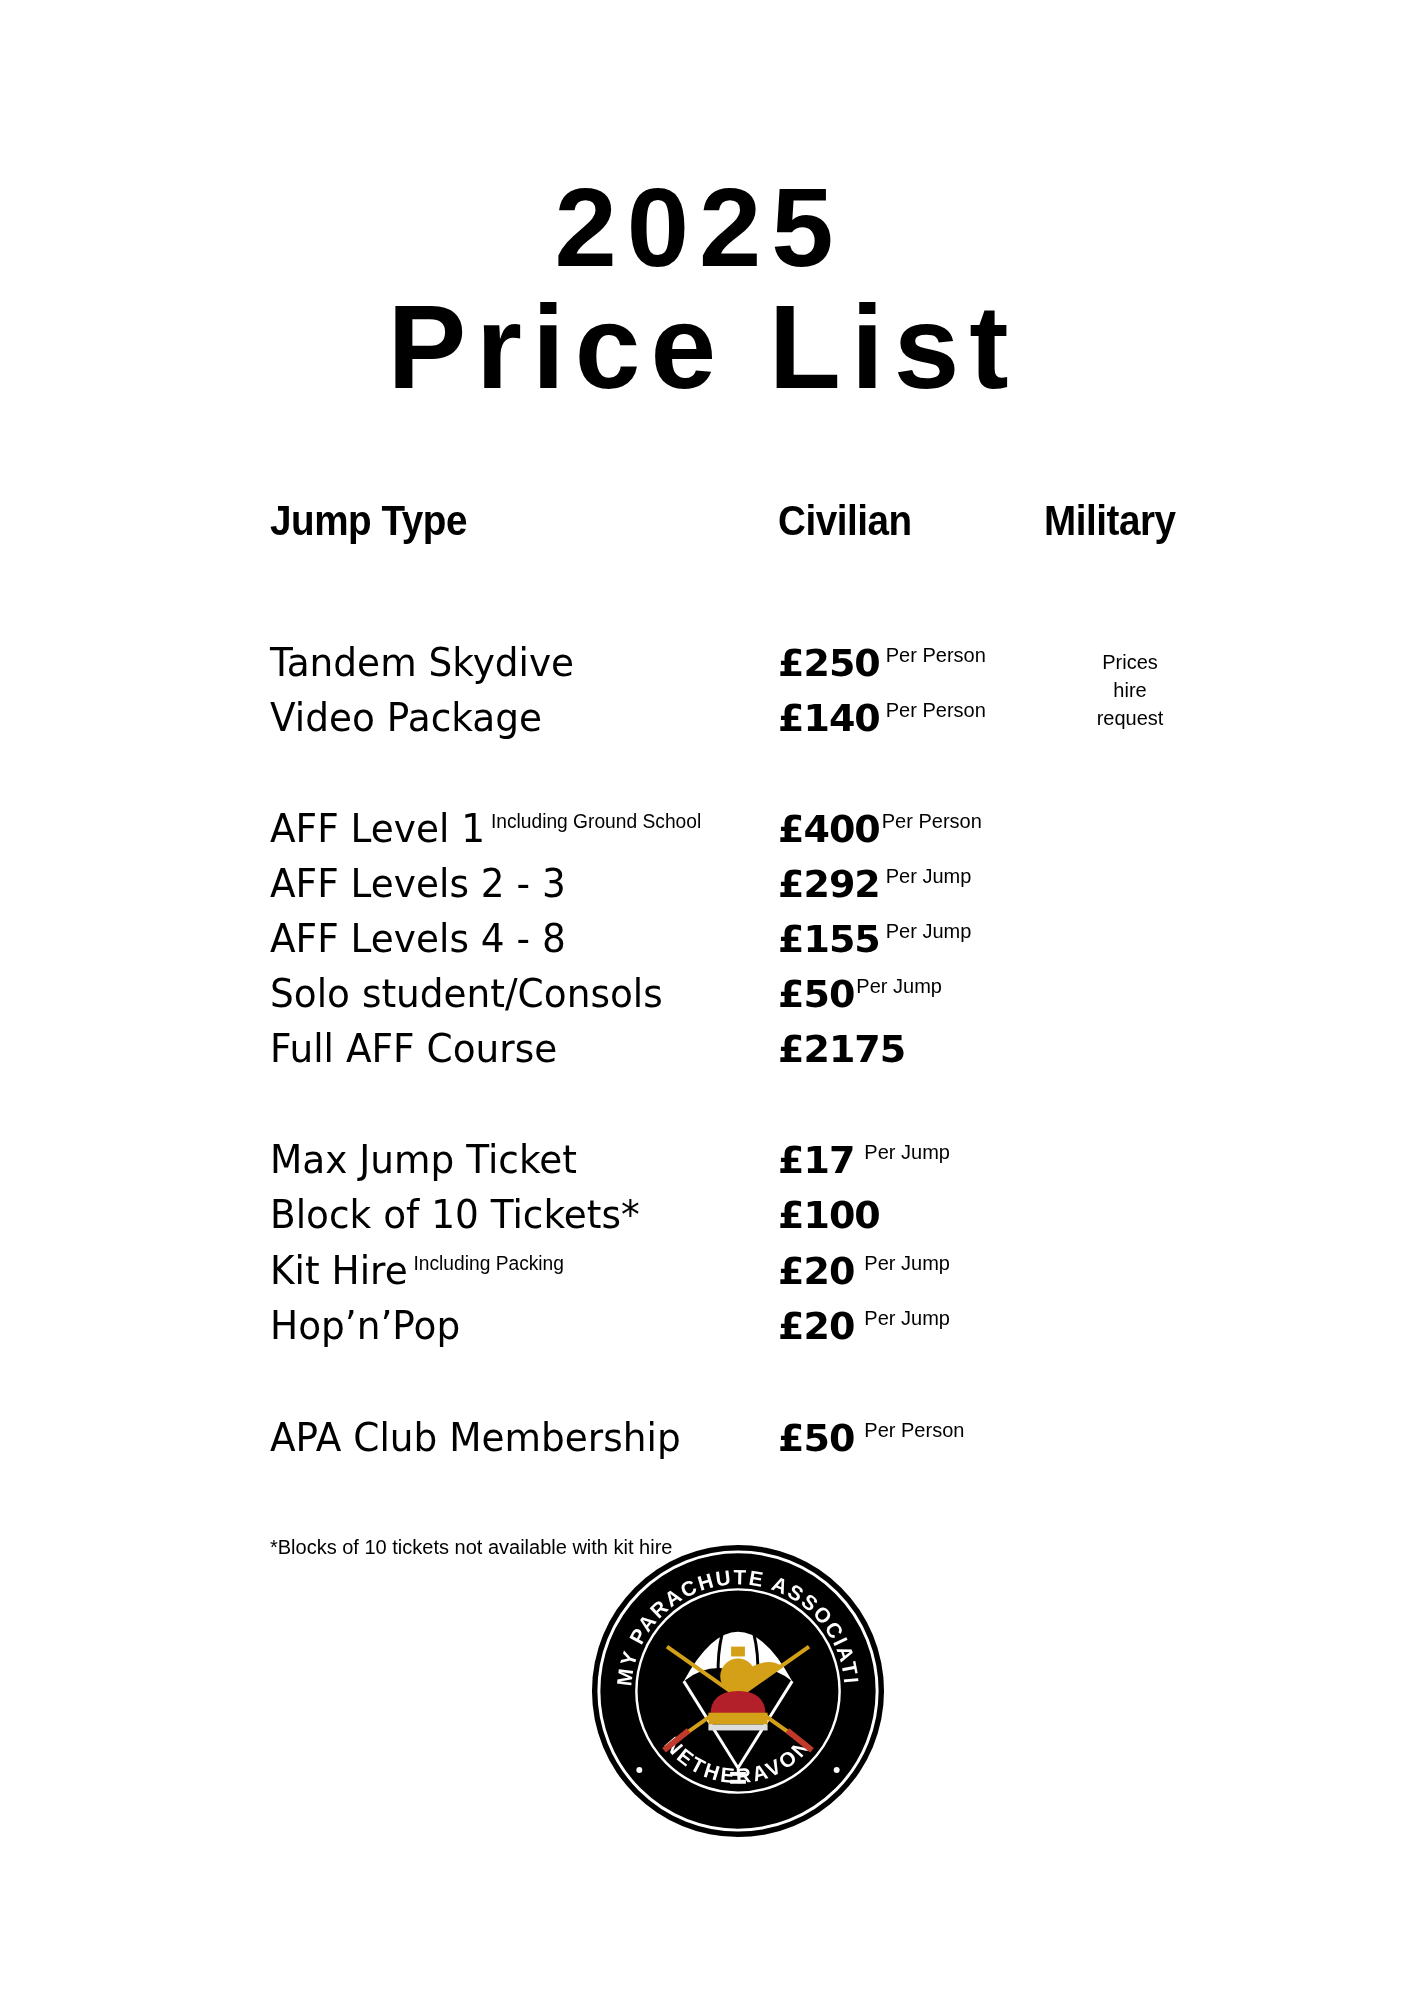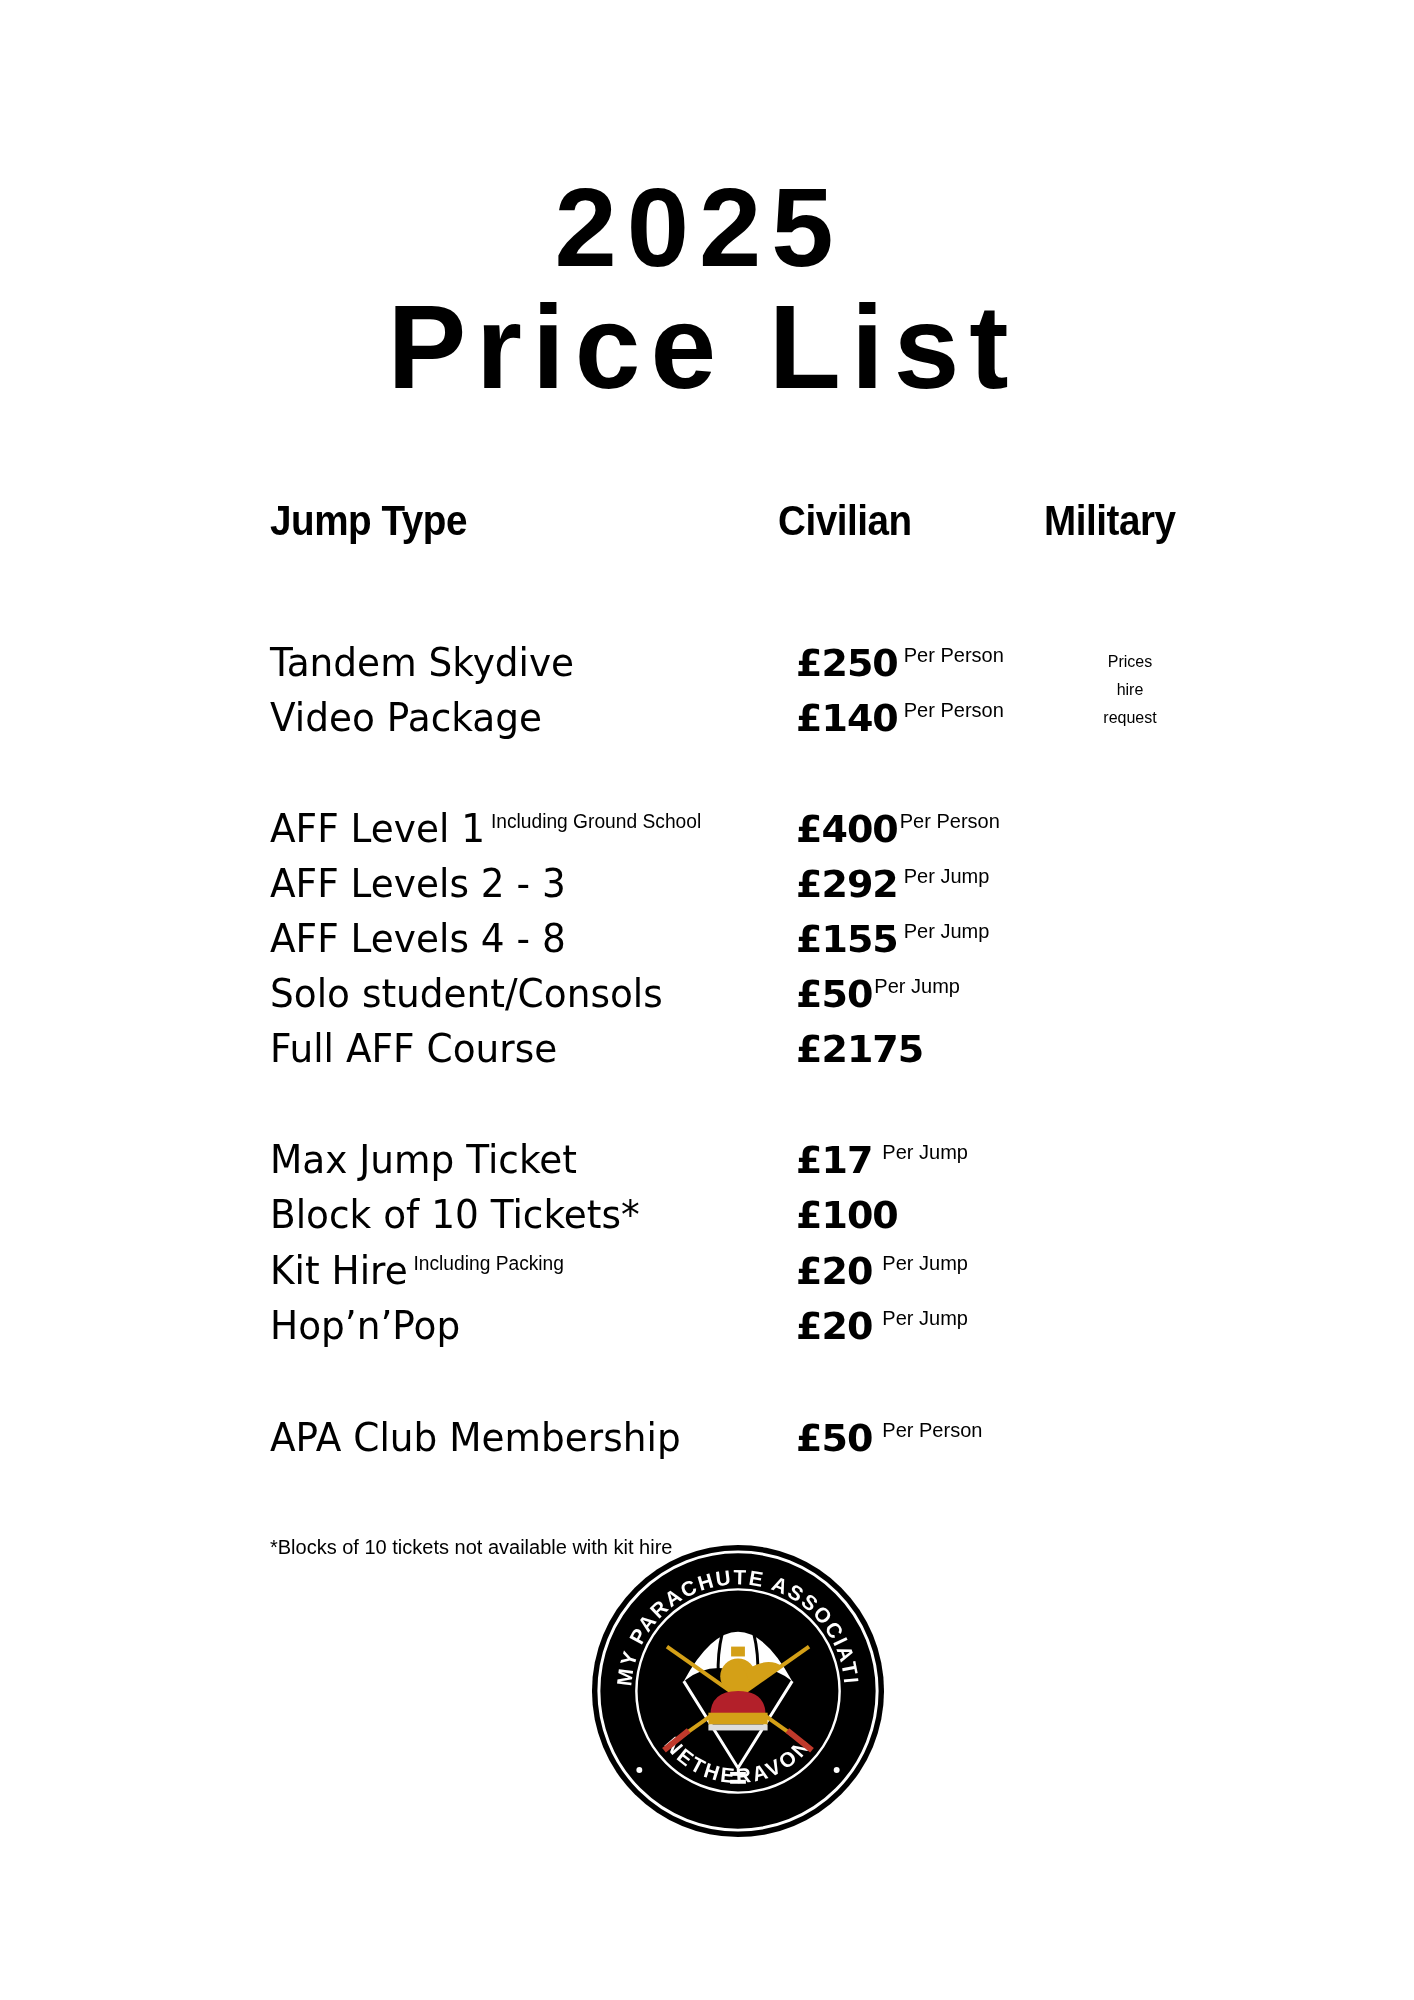--- a/index.html
+++ b/index.html
@@ -28,32 +28,32 @@
     .name {
       position: absolute; left: 270px; bottom: 0;
       font-family: "DejaVu Sans", sans-serif; font-size: 39px; line-height: 1;
       white-space: nowrap; transform: scaleX(0.96); transform-origin: left bottom;
     }
     .name .note {
       font-family: "Liberation Sans", sans-serif; font-size: 20px;
       vertical-align: 14px; margin-left: 6px;
     }
     .price {
-      position: absolute; left: 796px; bottom: 0;
+      position: absolute; left: 778px; bottom: 0;
       font-family: "DejaVu Sans", sans-serif; font-weight: bold; font-size: 38px;
       line-height: 1; white-space: nowrap; letter-spacing: -1px;
     }
     .unit {
       font-family: "Liberation Sans", sans-serif; font-weight: normal;
       font-size: 20px; letter-spacing: 0; vertical-align: 14px; margin-left: 6px;
     }
     .military-note {
       position: absolute; left: 1060px; top: 648px; width: 140px;
       text-align: center; font-family: "Liberation Sans", sans-serif;
-      font-size: 16px; line-height: 28px;
+      font-size: 20px; line-height: 28px;
     }
     .footnote {
       position: absolute; left: 270px; top: 1518px;
       font-family: "Liberation Sans", sans-serif; font-size: 20px; margin-top: 18px;
     }
     .logo { position: absolute; left: 590px; top: 1543px; width: 296px; height: 296px; }
   </style>
 </head>
 <body>
 

